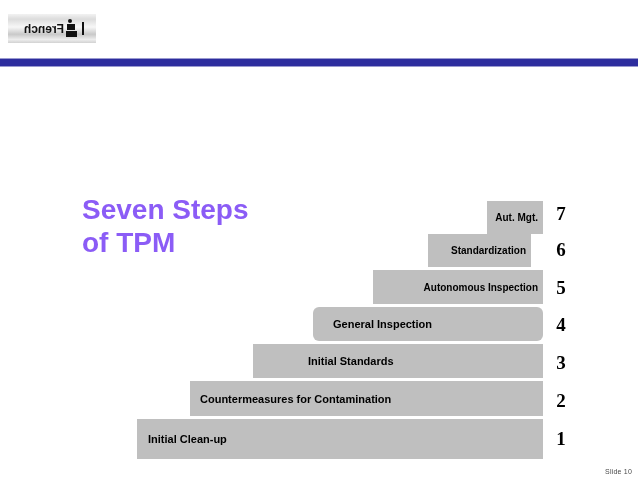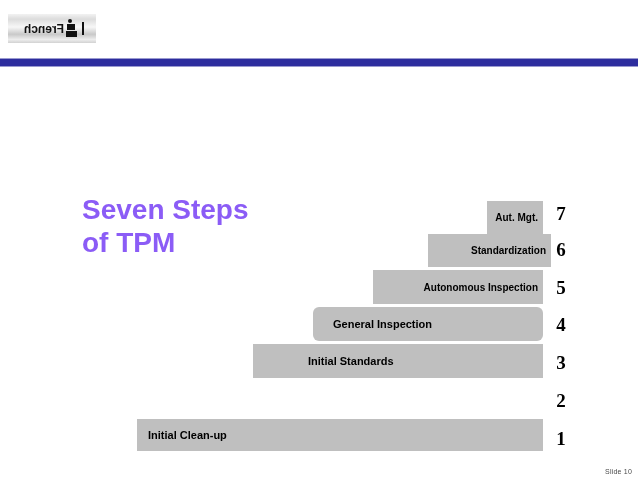--- a/index.html
+++ b/index.html
@@ -187,43 +187,46 @@
   <div id="steps-heading">Seven Steps
 of TPM</div>
 
   <div id="staircase">
 
     <div class="step-bar s7" style="left:487px; top:201px; width:56px; height:33px; justify-content:flex-end;">
       <span class="step-label" style="padding-left:0; padding-right:5px;">Aut. Mgt.</span>
     </div>
     <div class="step-num" style="left:550px; top:203px;">7</div>
 
-    <div class="step-bar s6" style="left:428px; top:234px; width:123px; height:33px; justify-content:flex-end;">
+    <div class="step-bar s6" style="left:428px; top:234px; width:103px; height:33px; justify-content:flex-end;">
       <span class="step-label" style="padding-left:0; padding-right:5px;">Standardization</span>
     </div>
     <div class="step-num" style="left:550px; top:239px;">6</div>
 
     <div class="step-bar s5" style="left:373px; top:270px; width:170px; height:34px; justify-content:flex-end;">
       <span class="step-label" style="padding-left:0; padding-right:5px;">Autonomous Inspection</span>
     </div>
     <div class="step-num" style="left:550px; top:277px;">5</div>
 
     <div class="step-bar s4" style="left:313px; top:307px; width:230px; height:34px;border-radius:6px;">
       <span class="step-label" style="padding-left:20px;">General Inspection</span>
     </div>
     <div class="step-num" style="left:550px; top:314px;">4</div>
 
     <div class="step-bar s3" style="left:253px; top:344px; width:290px; height:34px;">
       <span class="step-label" style="padding-left:17px;margin-left:38px;">Initial Standards</span>
     </div>
     <div class="step-num" style="left:550px; top:352px;">3</div>
 
+    <div class="step-bar s2" style="left:190px; top:381px; width:353px; height:35px;">
+      <span class="step-label" style="padding-left:10px;">Countermeasures for Contamination</span>
+    </div>
     <div class="step-num" style="left:550px; top:390px;">2</div>
 
-    <div class="step-bar s1" style="left:137px; top:419px; width:406px; height:32px;">
+    <div class="step-bar s1" style="left:137px; top:419px; width:406px; height:40px;">
       <span class="step-label" style="padding-left:11px;">Initial Clean-up</span>
     </div>
     <div class="step-num" style="left:550px; top:428px;">1</div>
 
   </div>
 
   <div id="slide-number">Slide 10</div>
 
 </div>
 

